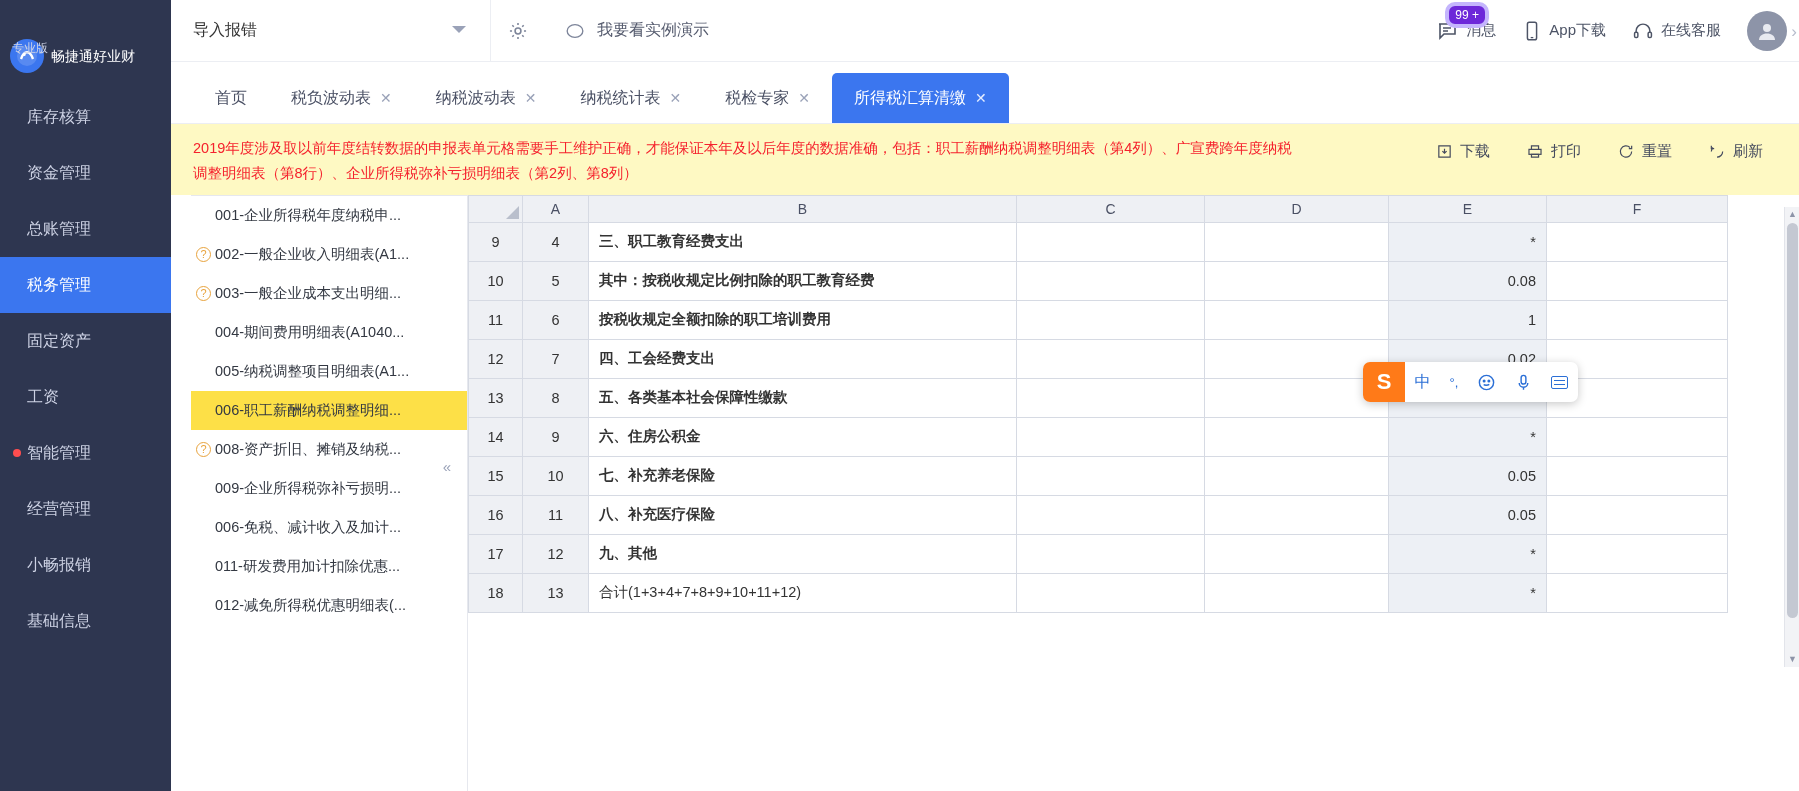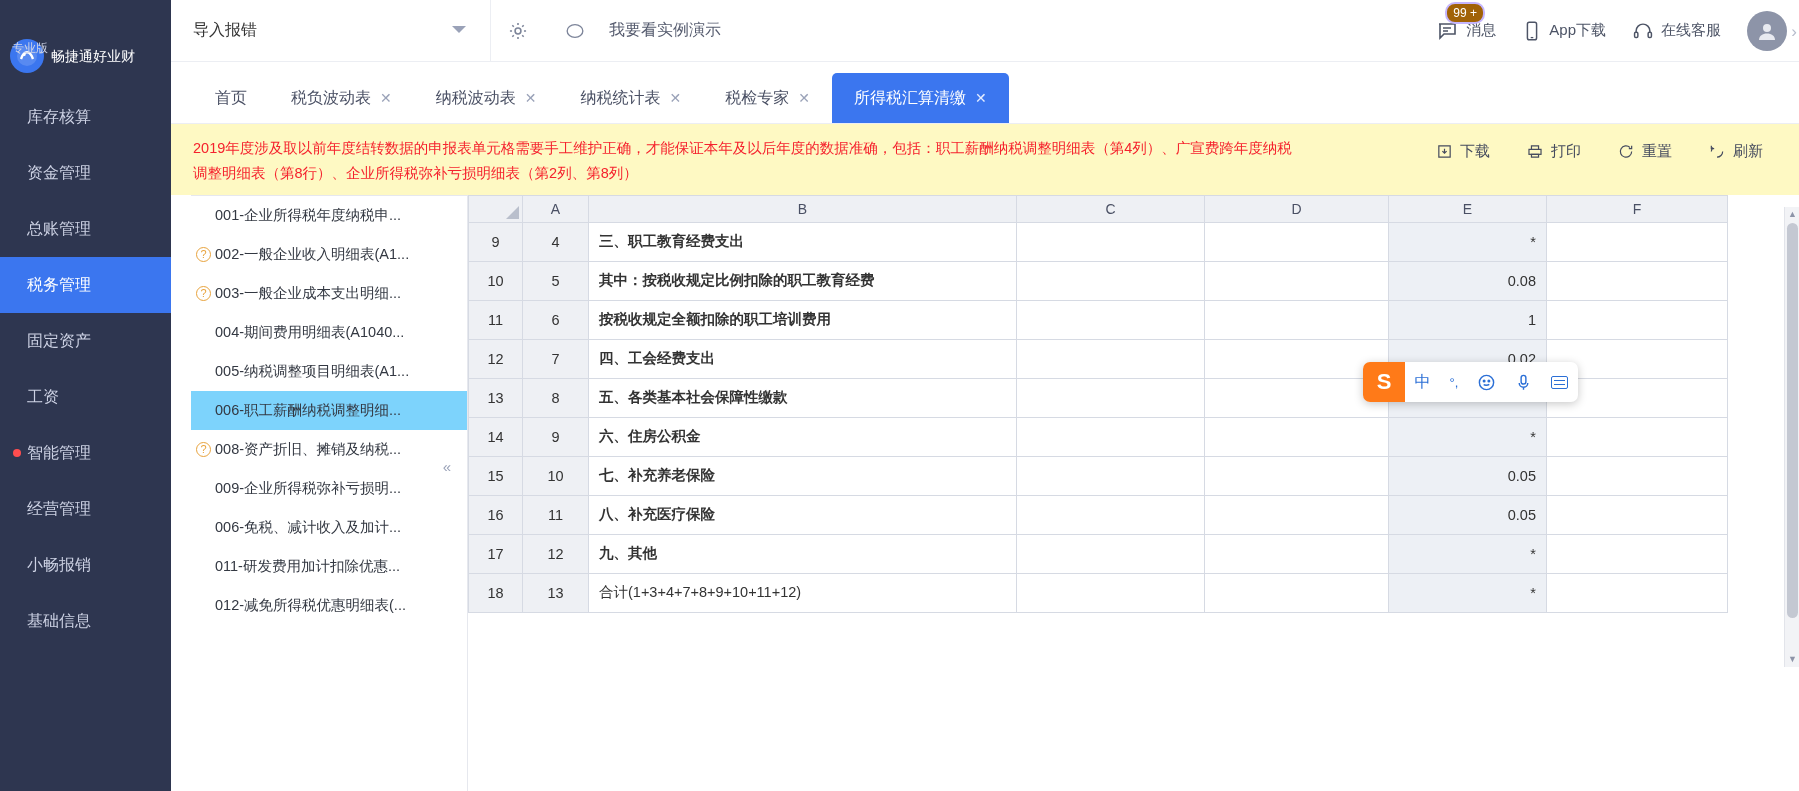--- a/index.html
+++ b/index.html
@@ -104,44 +104,44 @@
     width: 0; height: 0;
     border-left: 7px solid transparent;
     border-right: 7px solid transparent;
     border-top: 7px solid #9aa2b8;
   }
   .gear {
     width: 54px; display: flex; align-items: center; justify-content: center;
     cursor: pointer; color: #7c8499;
   }
   .demo {
-    display: flex; align-items: center; gap: 24px;
+    display: flex; align-items: center; gap: 12px;
     margin-left: 20px;
     font-size: 16px; color: #555b6e; cursor: pointer;
   }
   .topbar-right {
     margin-left: auto;
     display: flex;
     align-items: center;
     height: 62px;
     padding-right: 0;
   }
   .tb-item {
     display: flex; align-items: center; gap: 7px;
     font-size: 15px; color: #4d5466;
     margin-right: 26px; cursor: pointer; position: relative;
   }
   .badge {
     position: absolute;
     top: -17px; left: 10px;
-    background: #a16207; color: #fff;
+    background: #6d28d9; color: #fff;
     font-size: 12px;
     border-radius: 10px;
     padding: 2px 6px;
-    border: 2px solid #c4b5fd;
+    border: 4px solid #c4b5fd;
     white-space: nowrap;
   }
   .avatar {
     width: 40px; height: 40px; border-radius: 50%;
     background: #8d94a8;
     display: flex; align-items: center; justify-content: center;
     color: #e8eaf0;
     margin-right: 12px;
     cursor: pointer;
   }
@@ -217,21 +217,21 @@
   .tree-item {
     height: 39px;
     display: flex; align-items: center;
     padding-left: 24px;
     font-size: 14.5px;
     color: #333842;
     cursor: pointer;
     white-space: nowrap;
     overflow: hidden;
   }
-  .tree-item.active { background: #7dd3fc; }
+  .tree-item.active { background: #fde047; }
   .qmark {
     width: 15px; height: 15px; border-radius: 50%;
     border: 1px solid #e8a33d; color: #e8a33d;
     font-size: 11px; line-height: 13px; text-align: center;
     margin-left: -19px; margin-right: 4px;
     flex: 0 0 auto;
   }
   .collapse-handle {
     position: absolute;
     left: 265px; top: 252px;

